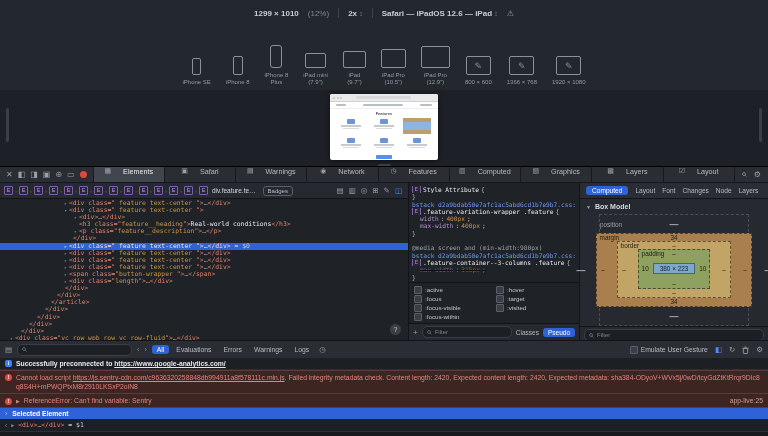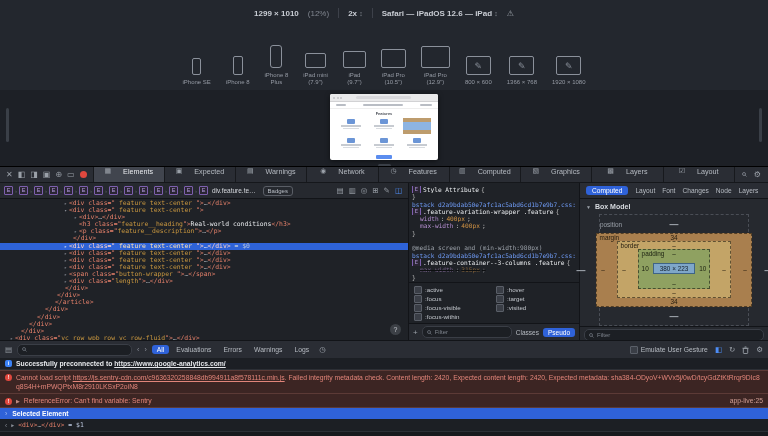--- a/index.html
+++ b/index.html
@@ -237,21 +237,21 @@
       <span>⊕</span>
       <span>▭</span>
       <span class="reddot"></span>
     </div>
     <div class="tab active">
         <span class="tico">▦</span>
         <span>Elements</span>
       </div>
     <div class="tab">
         <span class="tico">▣</span>
-        <span>Expected</span>
+        <span>Safari</span>
       </div>
     <div class="tab">
         <span class="tico">▤</span>
         <span>Warnings</span>
       </div>
     <div class="tab">
         <span class="tico">◉</span>
         <span>Network</span>
       </div>
     <div class="tab">
@@ -335,21 +335,21 @@
           <div class="trow" style="padding-left: 72px;"><span class="arr">▸</span><span class="sg-t">&lt;p class="</span><span class="sg-v">feature__description</span><span class="sg-t">"&gt;</span><span class="sg-d">…</span><span class="sg-t">&lt;/p&gt;</span></div>
           <div class="trow" style="padding-left: 66px;"><span class="arr"></span><span class="sg-t">&lt;/div&gt;</span></div>
           <div class="trow sel" style="padding-left: 62px;"><span class="arr">▸</span><span class="sg-t">&lt;div class="</span><span class="sg-v"> feature text-center </span><span class="sg-t">"&gt;</span><span class="sg-d">…</span><span class="sg-t">&lt;/div&gt;</span><span class="sg-r"> = $0</span></div>
           <div class="trow" style="padding-left: 62px;"><span class="arr">▸</span><span class="sg-t">&lt;div class="</span><span class="sg-v"> feature text-center </span><span class="sg-t">"&gt;</span><span class="sg-d">…</span><span class="sg-t">&lt;/div&gt;</span></div>
           <div class="trow" style="padding-left: 62px;"><span class="arr">▸</span><span class="sg-t">&lt;div class="</span><span class="sg-v"> feature text-center </span><span class="sg-t">"&gt;</span><span class="sg-d">…</span><span class="sg-t">&lt;/div&gt;</span></div>
           <div class="trow" style="padding-left: 62px;"><span class="arr">▸</span><span class="sg-t">&lt;div class="</span><span class="sg-v"> feature text-center </span><span class="sg-t">"&gt;</span><span class="sg-d">…</span><span class="sg-t">&lt;/div&gt;</span></div>
           <div class="trow" style="padding-left: 62px;"><span class="arr">▸</span><span class="sg-t">&lt;span class="</span><span class="sg-v">button-wrapper </span><span class="sg-t">"&gt;</span><span class="sg-d">…</span><span class="sg-t">&lt;/span&gt;</span></div>
           <div class="trow" style="padding-left: 62px;"><span class="arr">▸</span><span class="sg-t">&lt;div class="</span><span class="sg-v">length</span><span class="sg-t">"&gt;</span><span class="sg-d">…</span><span class="sg-t">&lt;/div&gt;</span></div>
           <div class="trow" style="padding-left: 58px;"><span class="arr"></span><span class="sg-t">&lt;/div&gt;</span></div>
           <div class="trow" style="padding-left: 50px;"><span class="arr"></span><span class="sg-t">&lt;/div&gt;</span></div>
-          <div class="trow" style="padding-left: 32px; margin-left: 16px;"><span class="arr"></span><span class="sg-t">&lt;/article&gt;</span></div>
+          <div class="trow" style="padding-left: 44px;"><span class="arr"></span><span class="sg-t">&lt;/article&gt;</span></div>
           <div class="trow" style="padding-left: 38px;"><span class="arr"></span><span class="sg-t">&lt;/div&gt;</span></div>
           <div class="trow" style="padding-left: 30px;"><span class="arr"></span><span class="sg-t">&lt;/div&gt;</span></div>
           <div class="trow" style="padding-left: 22px;"><span class="arr"></span><span class="sg-t">&lt;/div&gt;</span></div>
           <div class="trow" style="padding-left: 14px;"><span class="arr"></span><span class="sg-t">&lt;/div&gt;</span></div>
           <div class="trow" style="padding-left: 8px;"><span class="arr">▸</span><span class="sg-t">&lt;div class="</span><span class="sg-v">vc_row wpb_row vc_row-fluid</span><span class="sg-t">"&gt;</span><span class="sg-d">…</span><span class="sg-t">&lt;/div&gt;</span></div>
         </div>
       <div class="helpbtn">?</div>
     </div>
 
     <div class="col-mid">

